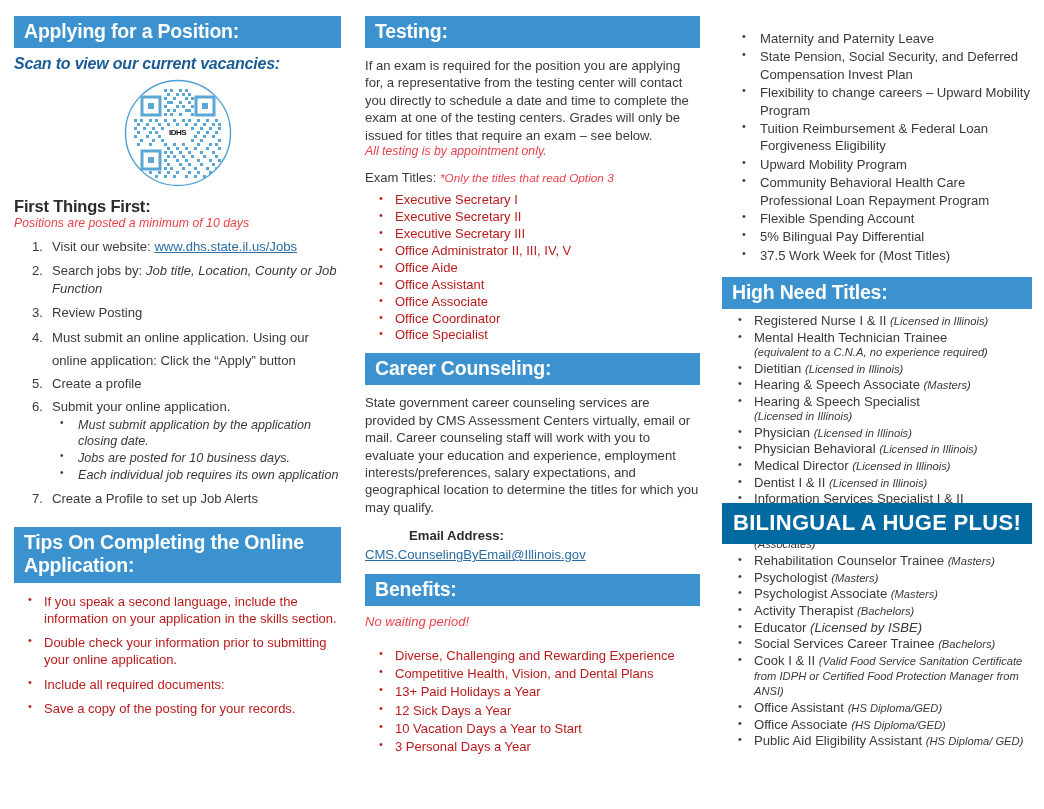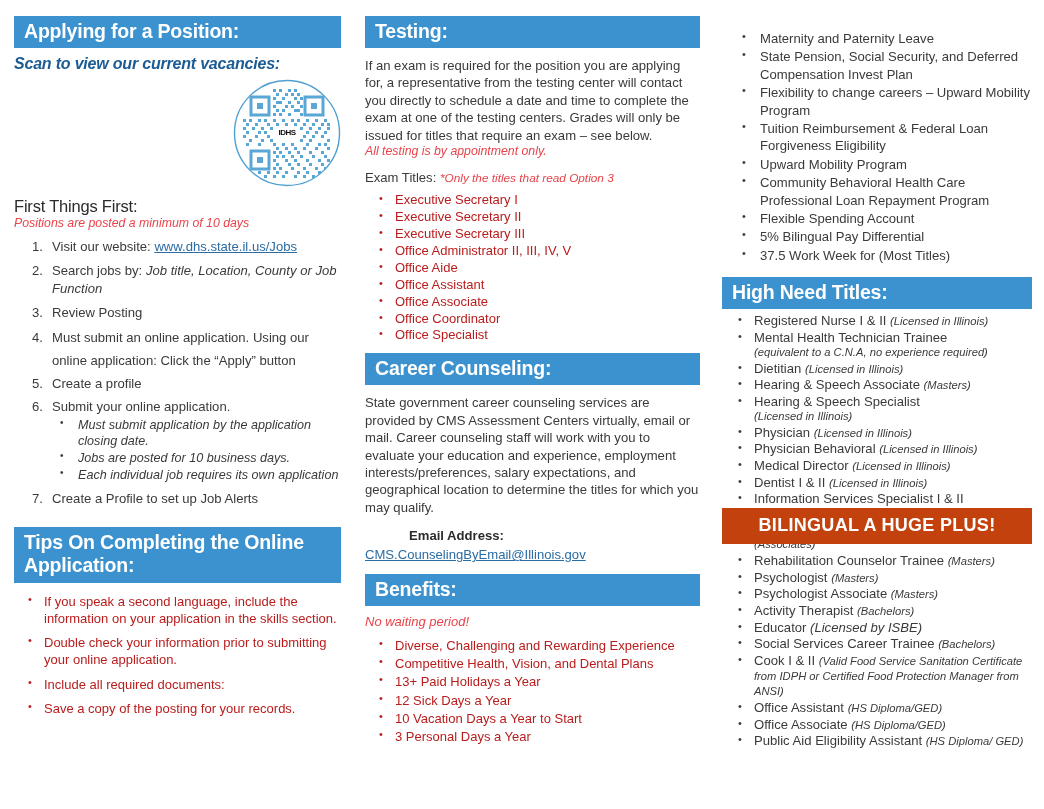--- a/index.html
+++ b/index.html
@@ -33,21 +33,21 @@
     color:#1c5c94;
     font-weight:bold;
     font-style:italic;
     font-size:16px;
     margin-top:7px;
     letter-spacing:-0.2px;
   }
 
   h3.blackhead {
     color:#2b2b2d;
-    font-weight:normal;
+    font-weight:bold;
     font-size:16.5px;
     letter-spacing:-0.2px;
   }
 
   .red-italic {
     color:#e8434a;
     font-style:italic;
     font-size:12.3px;
     line-height:1.3;
   }
@@ -59,21 +59,21 @@
     color:#3a3a3c;
     margin-top:9px;
   }
 
   a.link {
     color:#2b6ca3;
     text-decoration:underline;
   }
 
   
-  .qr-wrap { display:flex; justify-content:flex-end; margin-top:6px; }
+  .qr-wrap { display:flex; justify-content:center; margin-top:6px; }
   .qr { position:relative; width:108px; height:108px; }
   .qr svg { display:block; }
   .qr-logo {
     position:absolute; left:50%; top:50%;
     transform:translate(-50%,-50%);
     background:#ffffff;
     padding:1px 2px;
     font-size:8px; font-weight:bold; color:#111;
     letter-spacing:-0.5px;
     line-height:1;
@@ -173,25 +173,25 @@
   ul.benefits-cont > li:before {
     content:"\2022";
     position:absolute; left:20px; top:-1px;
     font-size:11px;
   }
 
   .red-banner {
     position:absolute;
     left:12px; bottom:25px;
     width:310px;
-    background:#c2410c;
+    background:#0369a1;
     color:#ffffff;
     text-align:center;
     font-weight:bold;
-    font-size:18px;
+    font-size:22px;
     letter-spacing:0.3px;
     padding:7px 0 8px 0;
   }
 
   .mt12 { margin-top:12px; }
   .mt10 { margin-top:10px; }
   .mt6  { margin-top:6px; }
   .bold { font-weight:bold;margin-left:44px; }
   .exam-label { font-size:13.1px; margin-top:10px; color:#3a3a3c; }
 </style>
@@ -436,21 +436,21 @@
 
       <div class="bar" style="margin-top:9px;">Career Counseling:</div>
       <p class="body">State government career counseling services are provided by CMS Assessment Centers virtually, email or mail. Career counseling staff will work with you to evaluate your education and experience, employment interests/preferences, salary expectations, and geographical location to determine the titles for which you may qualify.</p>
 
       <div class="bold mt12" style="font-size:13.1px;color:#2b2b2d;">Email Address:</div>
       <a class="link" href="#" style="font-size:13.1px;display:inline-block;margin-top:4px;">CMS.CounselingByEmail@Illinois.gov</a>
 
       <div class="bar" style="margin-top:11px;">Benefits:</div>
       <div class="red-italic" style="margin-top:8px;font-size:13px;">No waiting period!</div>
 
-      <ul class="bul dense2" style="margin-top:6px;">
+      <ul class="bul dense2" style="margin-top:16px;">
         <li>Diverse, Challenging and Rewarding Experience</li>
         <li>Competitive Health, Vision, and Dental Plans</li>
         <li>13+ Paid Holidays a Year</li>
         <li>12 Sick Days a Year</li>
         <li>10 Vacation Days a Year to Start</li>
         <li>3 Personal Days a Year</li>
       </ul>
     </div>
 
     <div class="col col-right">

